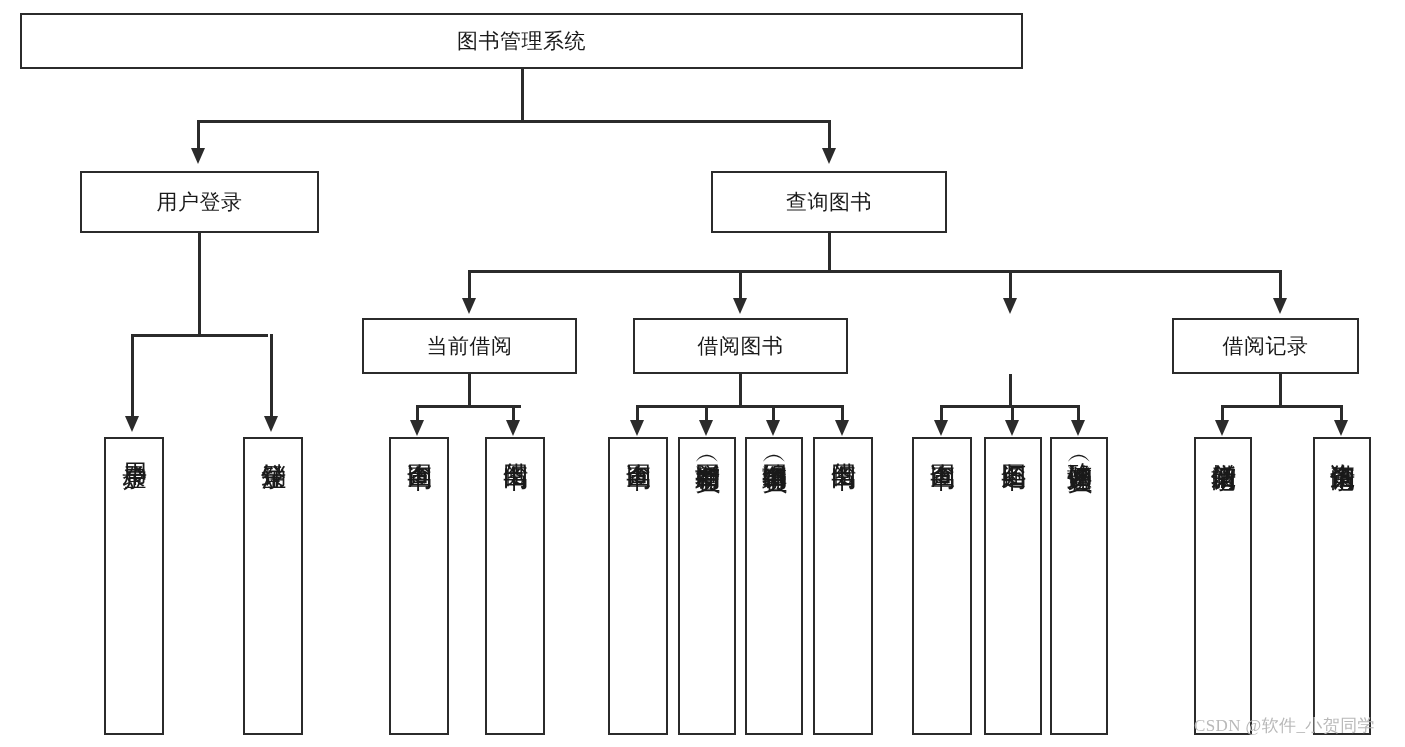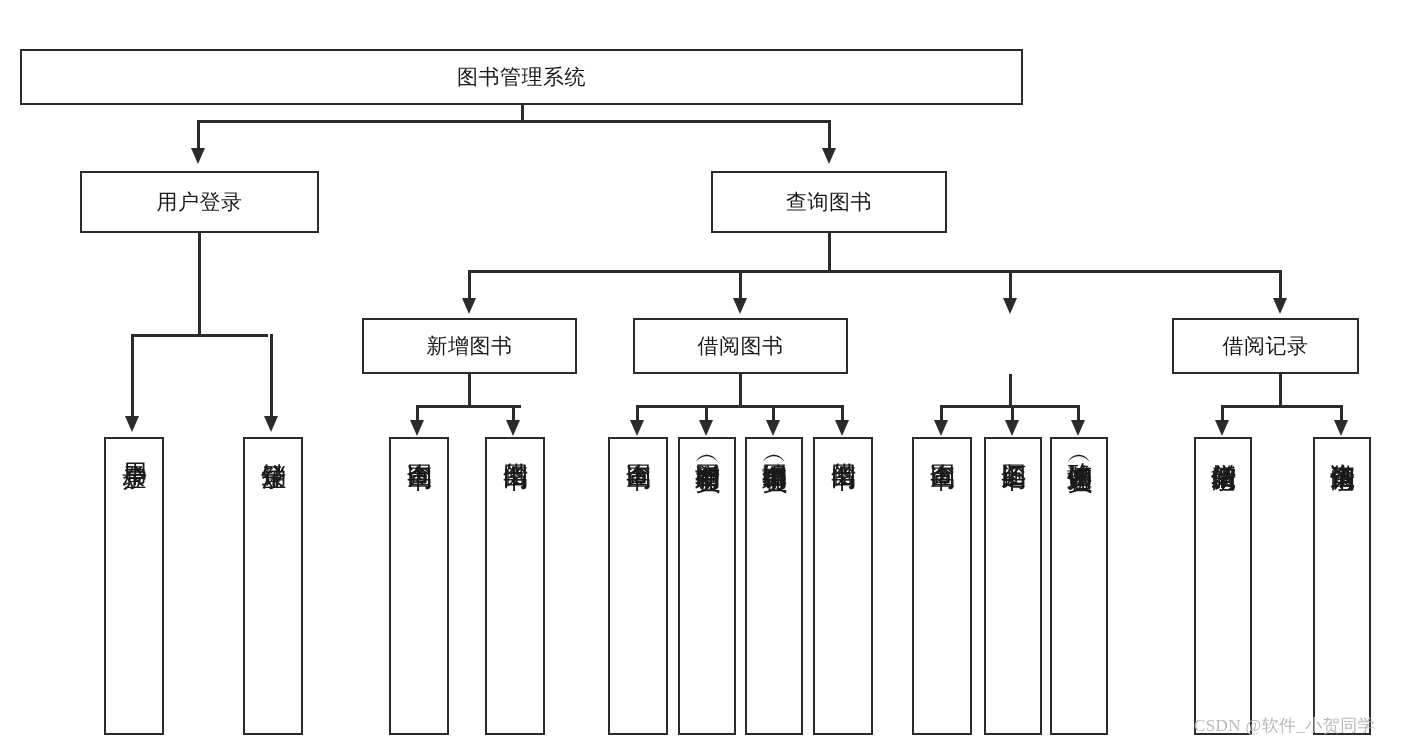--- a/index.html
+++ b/index.html
@@ -138,33 +138,33 @@
   <div class="ln v" style="left: 1077px; top: 405px; height: 15px; background: rgb(43, 43, 43);"></div>
   <div class="arrow" style="left: 1071px; top: 420px; border-top-color: rgb(43, 43, 43);"></div>
 
   <div class="ln v" style="left: 1279px; top: 374px; height: 31px; background: rgb(43, 43, 43);"></div>
   <div class="ln h" style="left: 1221px; top: 405px; width: 122px; background: rgb(43, 43, 43);"></div>
   <div class="ln v" style="left: 1221px; top: 405px; height: 15px; background: rgb(43, 43, 43);"></div>
   <div class="arrow" style="left: 1215px; top: 420px; border-top-color: rgb(43, 43, 43);"></div>
   <div class="ln v" style="left: 1340px; top: 405px; height: 15px; background: rgb(43, 43, 43);"></div>
   <div class="arrow" style="left: 1334px; top: 420px; border-top-color: rgb(43, 43, 43);"></div>
 
-  <div class="node h-node root" id="node-root" style="left: 20px; top: 13px; width: 1003px; height: 56px; border-color: rgb(43, 43, 43); color: rgb(26, 26, 26); margin-top: 36px;">
+  <div class="node h-node root" id="node-root" style="left: 20px; top: 13px; width: 1003px; height: 56px; border-color: rgb(43, 43, 43); color: rgb(26, 26, 26);">
     <span class="txt">图书管理系统</span>
   </div>
 
   <div class="node h-node" id="node-l2-0" style="left: 80px; top: 171px; width: 239px; height: 62px; border-color: rgb(43, 43, 43); color: rgb(26, 26, 26);">
     <span class="txt">用户登录</span>
   </div>
   <div class="node h-node" id="node-l2-1" style="left: 711px; top: 171px; width: 236px; height: 62px; border-color: rgb(43, 43, 43); color: rgb(26, 26, 26);">
     <span class="txt">查询图书</span>
   </div>
 
   <div class="node h-node" id="node-l3-0" style="left: 362px; top: 318px; width: 215px; height: 56px; border-color: rgb(43, 43, 43); color: rgb(26, 26, 26);">
-    <span class="txt">新增图书</span>
+    <span class="txt">当前借阅</span>
   </div>
   <div class="node h-node" id="node-l3-1" style="left: 633px; top: 318px; width: 215px; height: 56px; border-color: rgb(43, 43, 43); color: rgb(26, 26, 26);">
     <span class="txt">借阅图书</span>
   </div>
   <div class="node h-node" id="node-l3-3" style="left: 1172px; top: 318px; width: 187px; height: 56px; border-color: rgb(43, 43, 43); color: rgb(26, 26, 26);">
     <span class="txt">借阅记录</span>
   </div>
 
   <div class="node v-node" id="node-leaf-0" style="left: 104px; top: 437px; width: 60px; height: 298px; border-color: rgb(43, 43, 43); color: rgb(26, 26, 26);">
     <span class="txt">用户登录</span>

